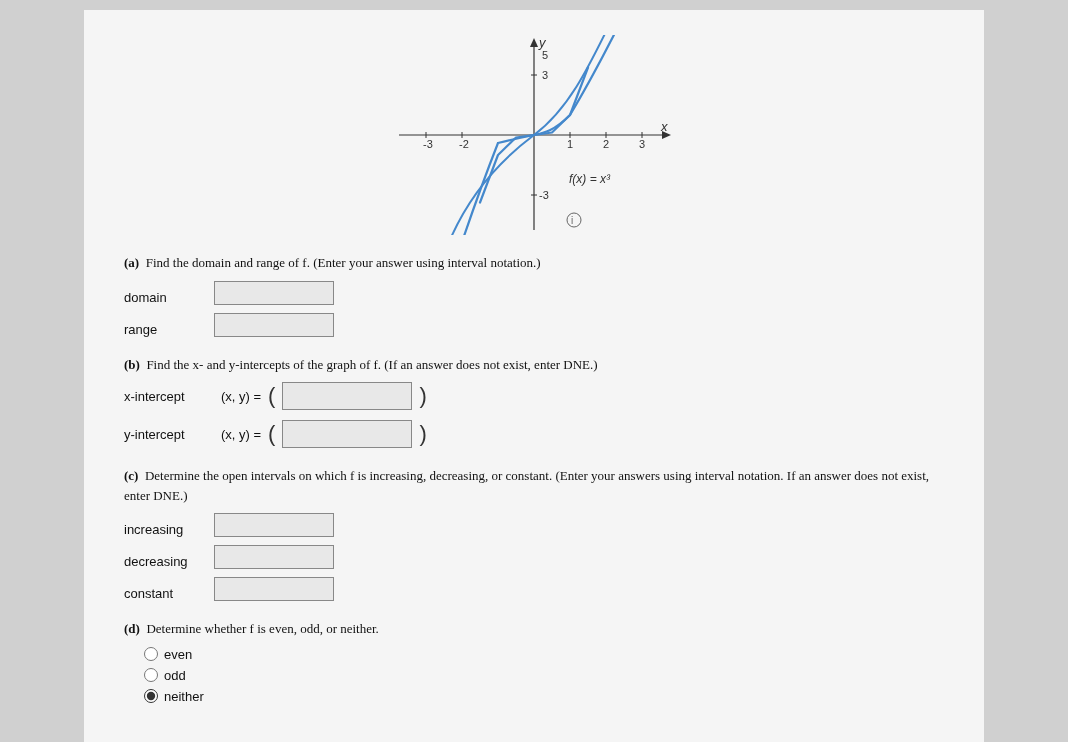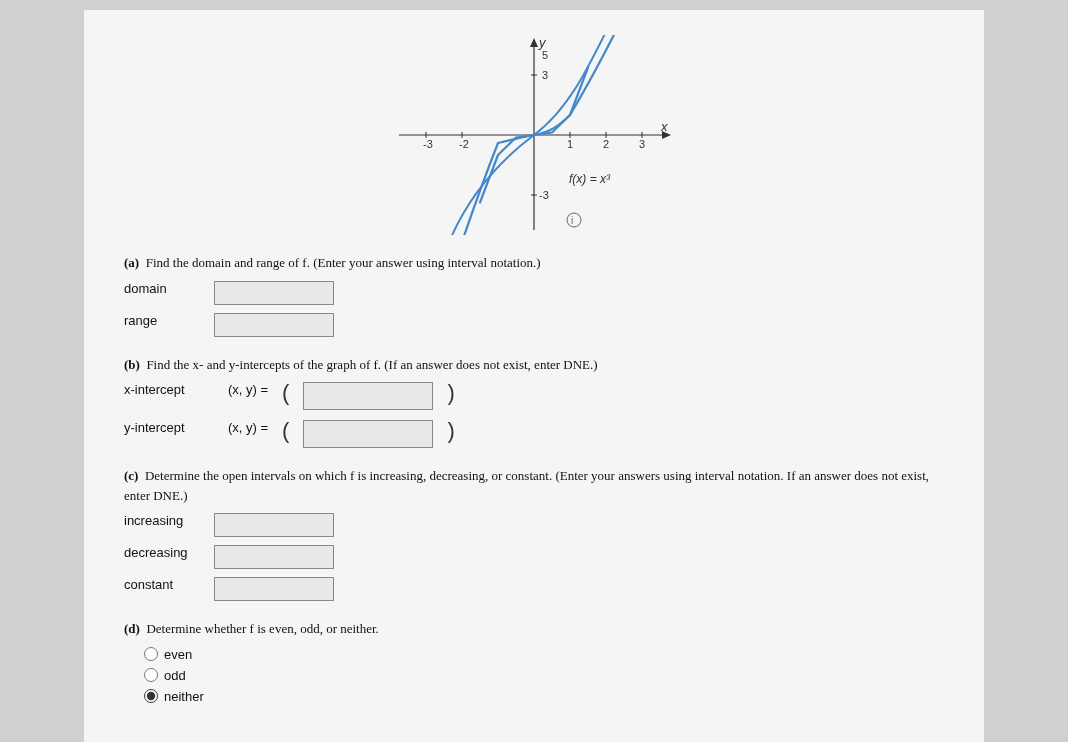--- a/index.html
+++ b/index.html
@@ -38,39 +38,40 @@
       font-size: 13px;
       margin-bottom: 8px;
       line-height: 1.5;
       font-family: Liberation Serif, serif;
     }
     .section-label b {
       font-weight: bold;
     }
     .field-row {
       display: flex;
-      align-items: flex-start;
+      align-items: flex-end;
       margin-bottom: 8px;
     }
     .field-label {
       width: 90px;
       font-size: 13px;
     }
     .text-input {
       border: 1px solid #888;
       background: #e8e8e8;
       width: 120px;
       height: 24px;
       padding: 2px 4px;
       font-size: 13px;
     }
     .intercept-row {
       display: flex;
+      align-items: center;
       margin-bottom: 10px;
-      gap: 14px;
+      gap: 7px;
       font-size: 13px;
     }
     .intercept-label {
       width: 90px;
     }
     .paren {
       font-size: 22px;
       line-height: 1;
       color: #333;
     }

